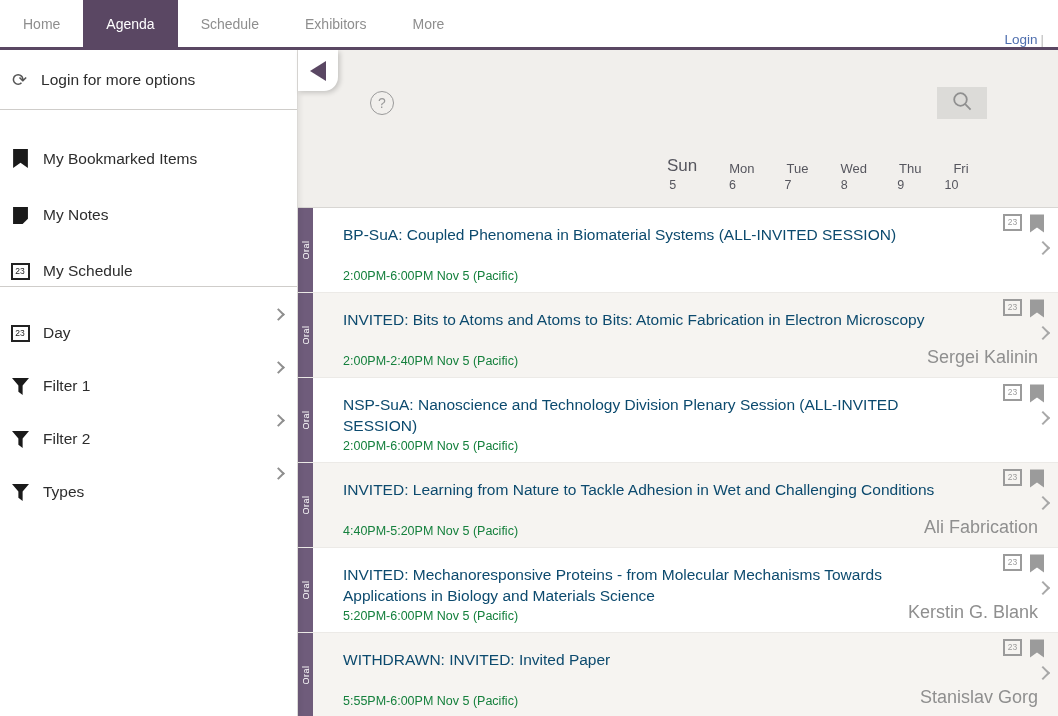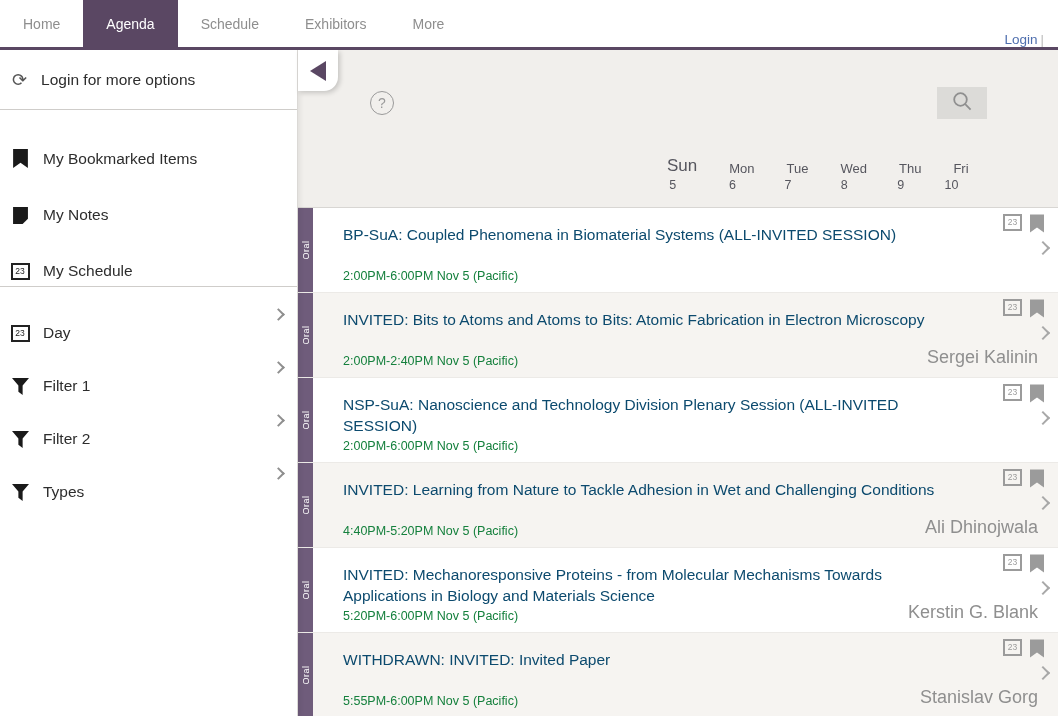--- a/index.html
+++ b/index.html
@@ -217,21 +217,21 @@
     </div>
     <span class="s-chevron"></span>
   </div>
 
   <div class="session-row alt">
     <div class="strip">
       <span>Oral</span>
     </div>
     <div class="s-title">INVITED: Learning from Nature to Tackle Adhesion in Wet and Challenging Conditions</div>
     <div class="s-time">4:40PM-5:20PM Nov 5 (Pacific)</div>
-    <div class="s-presenter">Ali Dhinojwala</div>
+    <div class="s-presenter">Ali Fabrication</div>
     <div class="s-icons">
       <span class="cal-box gray">
         <span class="cal-num">23</span>
       </span>
       <span>
         <svg width="14" height="19" viewBox="0 0 14 18">
               <path d="M0 0h14v18l-7-5-7 5z" fill="#9b9b9b"></path>
             </svg>
       </span>
     </div>

